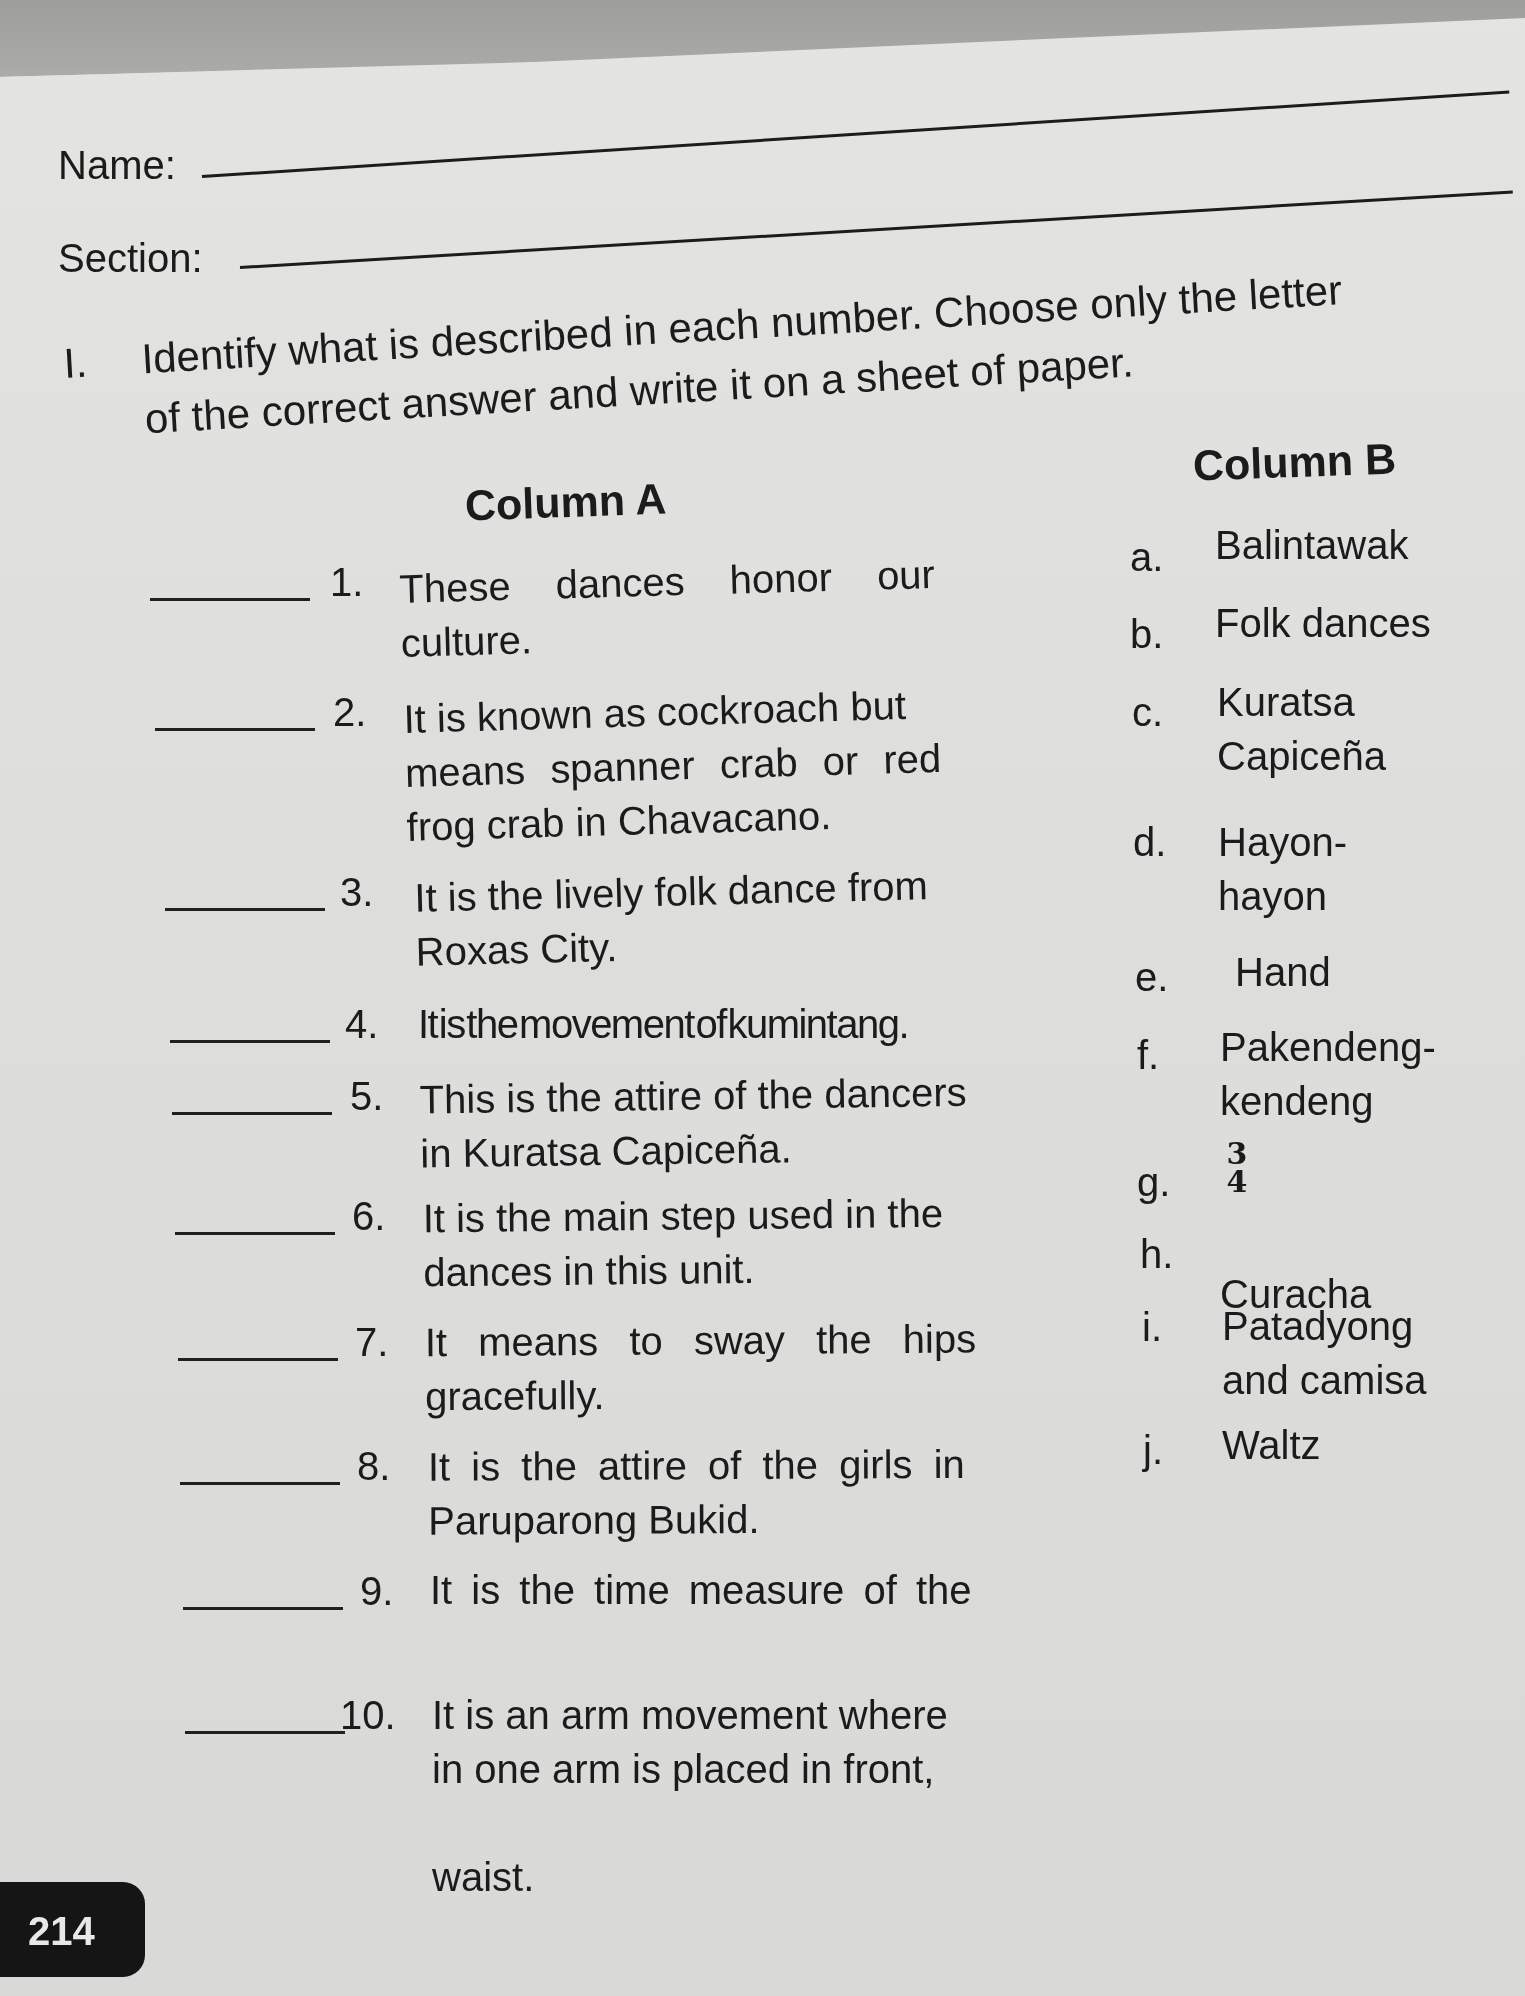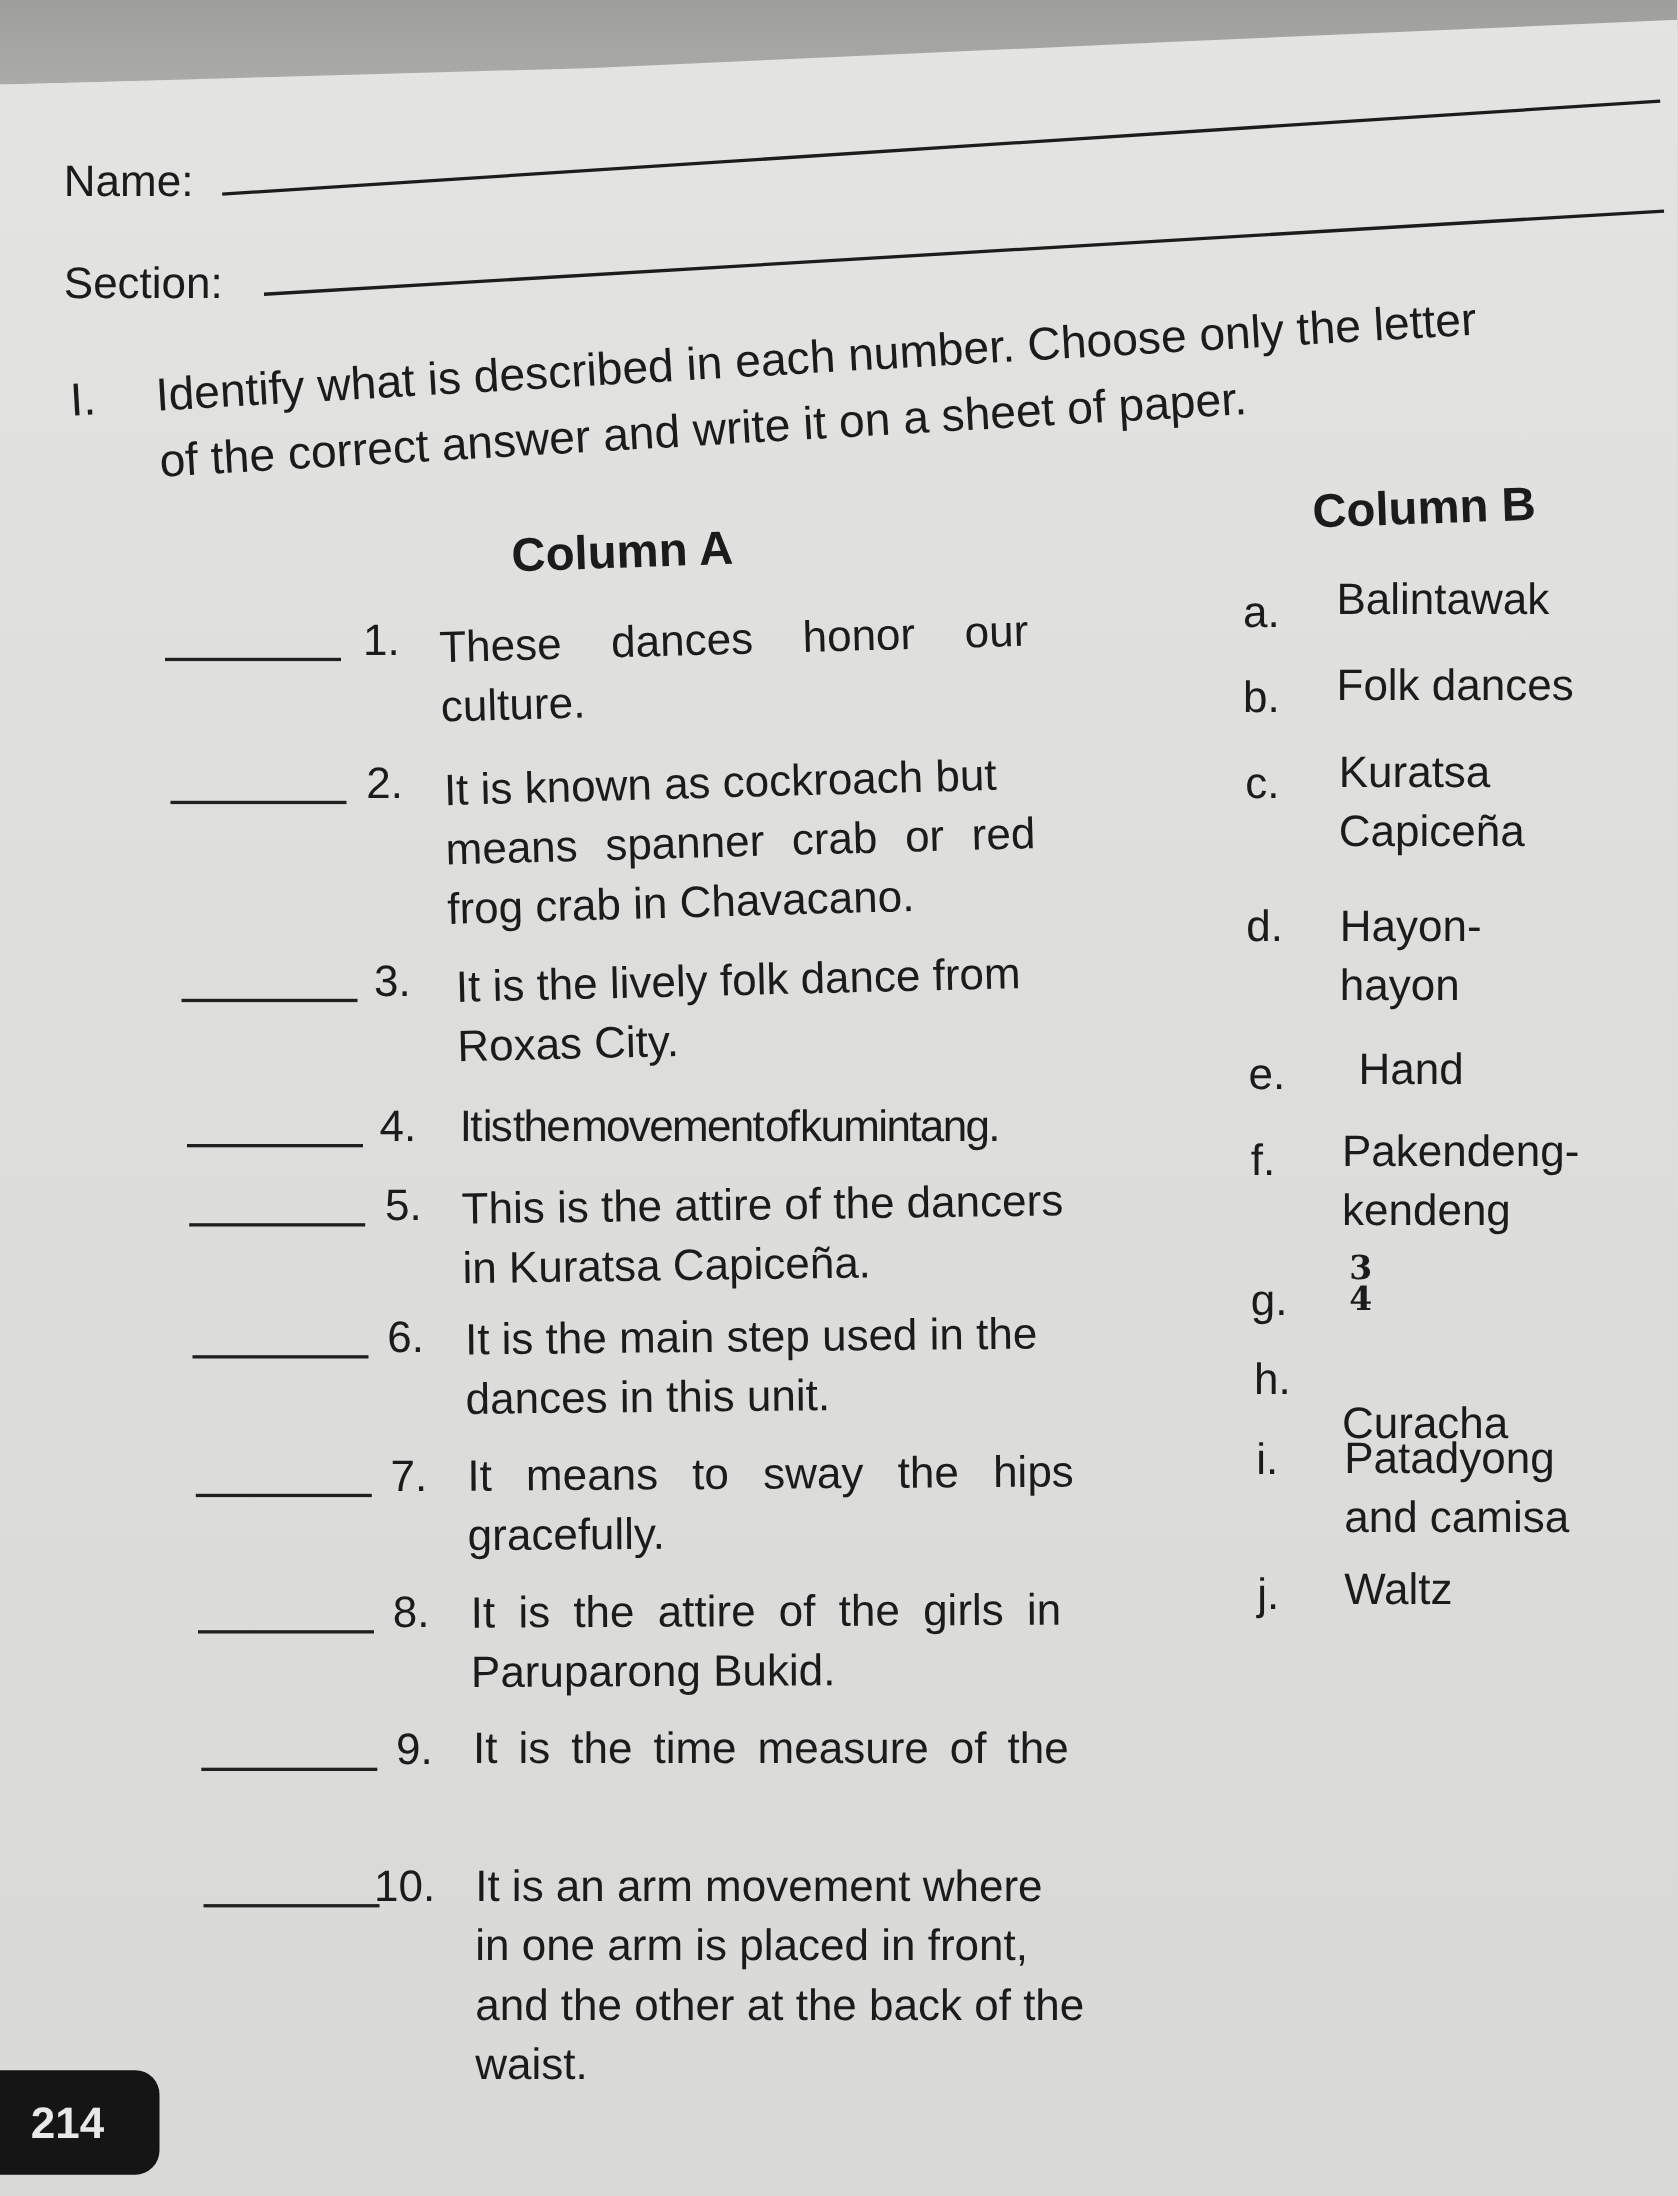--- a/index.html
+++ b/index.html
@@ -128,21 +128,21 @@
     <div class="item-num" style="left:360px; top:1569px;">9.</div>
     <div class="item-text" style="left:430px; top:1563px;">
       <span style="word-spacing:8px;">It is the time measure of the</span><br>
     </div>
 
     <div class="item-blank" style="left:185px; top:1731px;"></div>
     <div class="item-num" style="left:340px; top:1693px;">10.</div>
     <div class="item-text" style="left:432px; top:1688px;">
       <span>It is an arm movement where</span><br>
       <span>in one arm is placed in front,</span><br>
-      <span>and the other at the back of the</span><br>
+      <br>
       <span>waist.</span>
     </div>
   </div>
 
   <div>
     <div class="opt-letter" style="left:1130px; top:535px;">a.</div>
     <div class="opt-text" style="left:1215px; top:518px;">Balintawak</div>
 
     <div class="opt-letter" style="left:1130px; top:612px;">b.</div>
     <div class="opt-text" style="left:1215px; top:596px;">Folk dances</div>

